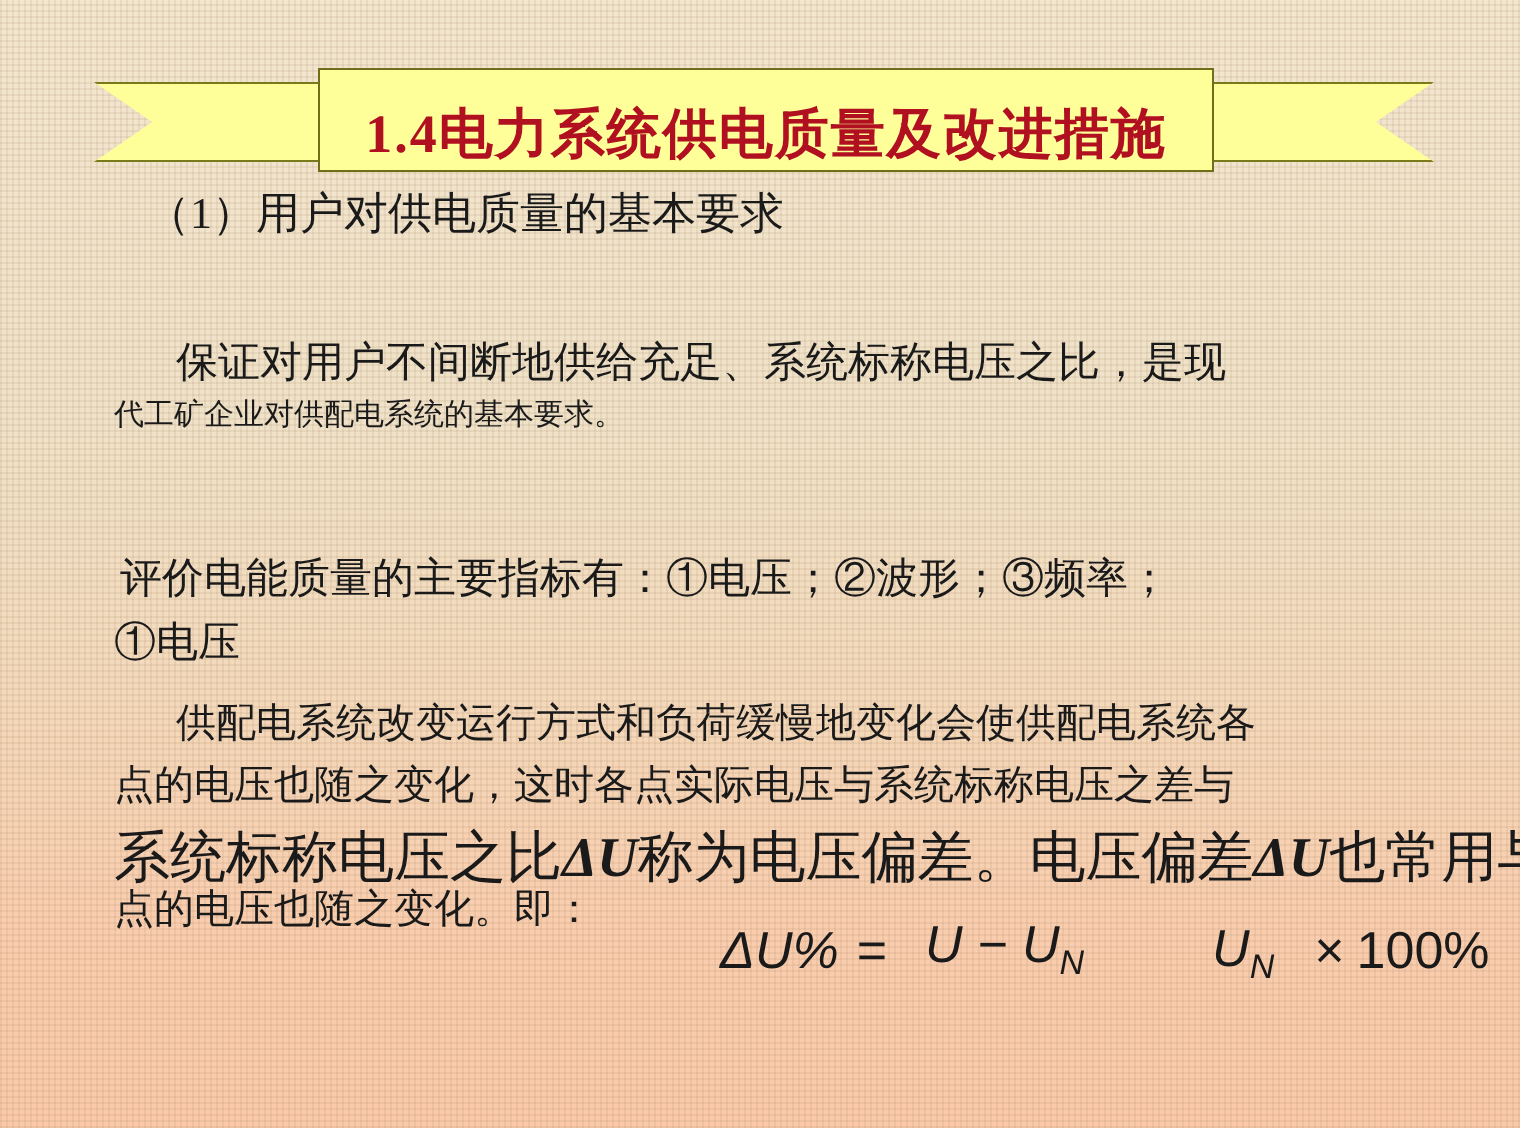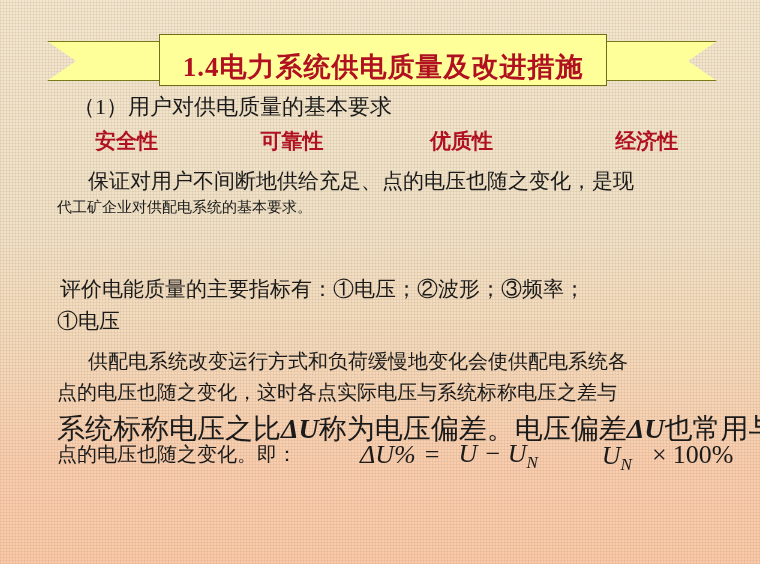--- a/index.html
+++ b/index.html
@@ -173,24 +173,24 @@
   }
   .bold-i {
     font-weight: bold;
     font-style: italic;
   }
 
   
   .formula {
     position: absolute;
     left: 360px;
-    top: 440px;
+    top: 458px;
     display: flex;
-    align-items: flex-start;
-    font-family: Liberation Serif, serif;
+    align-items: center;
+    font-family: Liberation Sans, sans-serif;
     font-size: 26px;
     color: #1a1a1a;
   }
   .f-lhs {
     font-style: italic;
     margin-right: 2px;
   }
   .f-eq {
     margin: 0 7px;
   }
@@ -234,28 +234,22 @@
     <div class="banner-wrap">
       <div class="banner-ribbon-left"></div>
       <div class="banner-ribbon-right"></div>
       <div class="banner-box">
         <div class="banner-title">1.4电力系统供电质量及改进措施</div>
       </div>
     </div>
 
     <div class="line sub-head">（1）用户对供电质量的基本要求</div>
 
-    <div class="keyrow">
-      <span class="k1">安全性</span>
-      <span class="k2">可靠性</span>
-      <span class="k3">优质性</span>
-      <span class="k4">经济性</span>
-    </div>
-
-    <div class="line para1-l1">保证对用户不间断地供给充足、点的电压也随之变化，是现</div>
+
+    <div class="line para1-l1">保证对用户不间断地供给充足、系统标称电压之比，是现</div>
     <div class="line para1-l2">代工矿企业对供配电系统的基本要求。</div>
 
 
     <div class="line idx-l1">评价电能质量的主要指标有：①电压；②波形；③频率；</div>
     <div class="line idx-l2">①电压</div>
 
     <div class="line p2-l2">点的电压也随之变化，这时各点实际电压与系统标称电压之差与</div>
     <div class="line p2-l1">供配电系统改变运行方式和负荷缓慢地变化会使供配电系统各</div>
     <div class="line p2-l3"><span>系统标称电压之比</span><span class="bold-i">ΔU</span><span>称为电压偏差。电压偏差</span><span class="bold-i">ΔU</span><span>也常用与系统</span></div>
     <div class="line p2-l4">点的电压也随之变化。即：</div>

